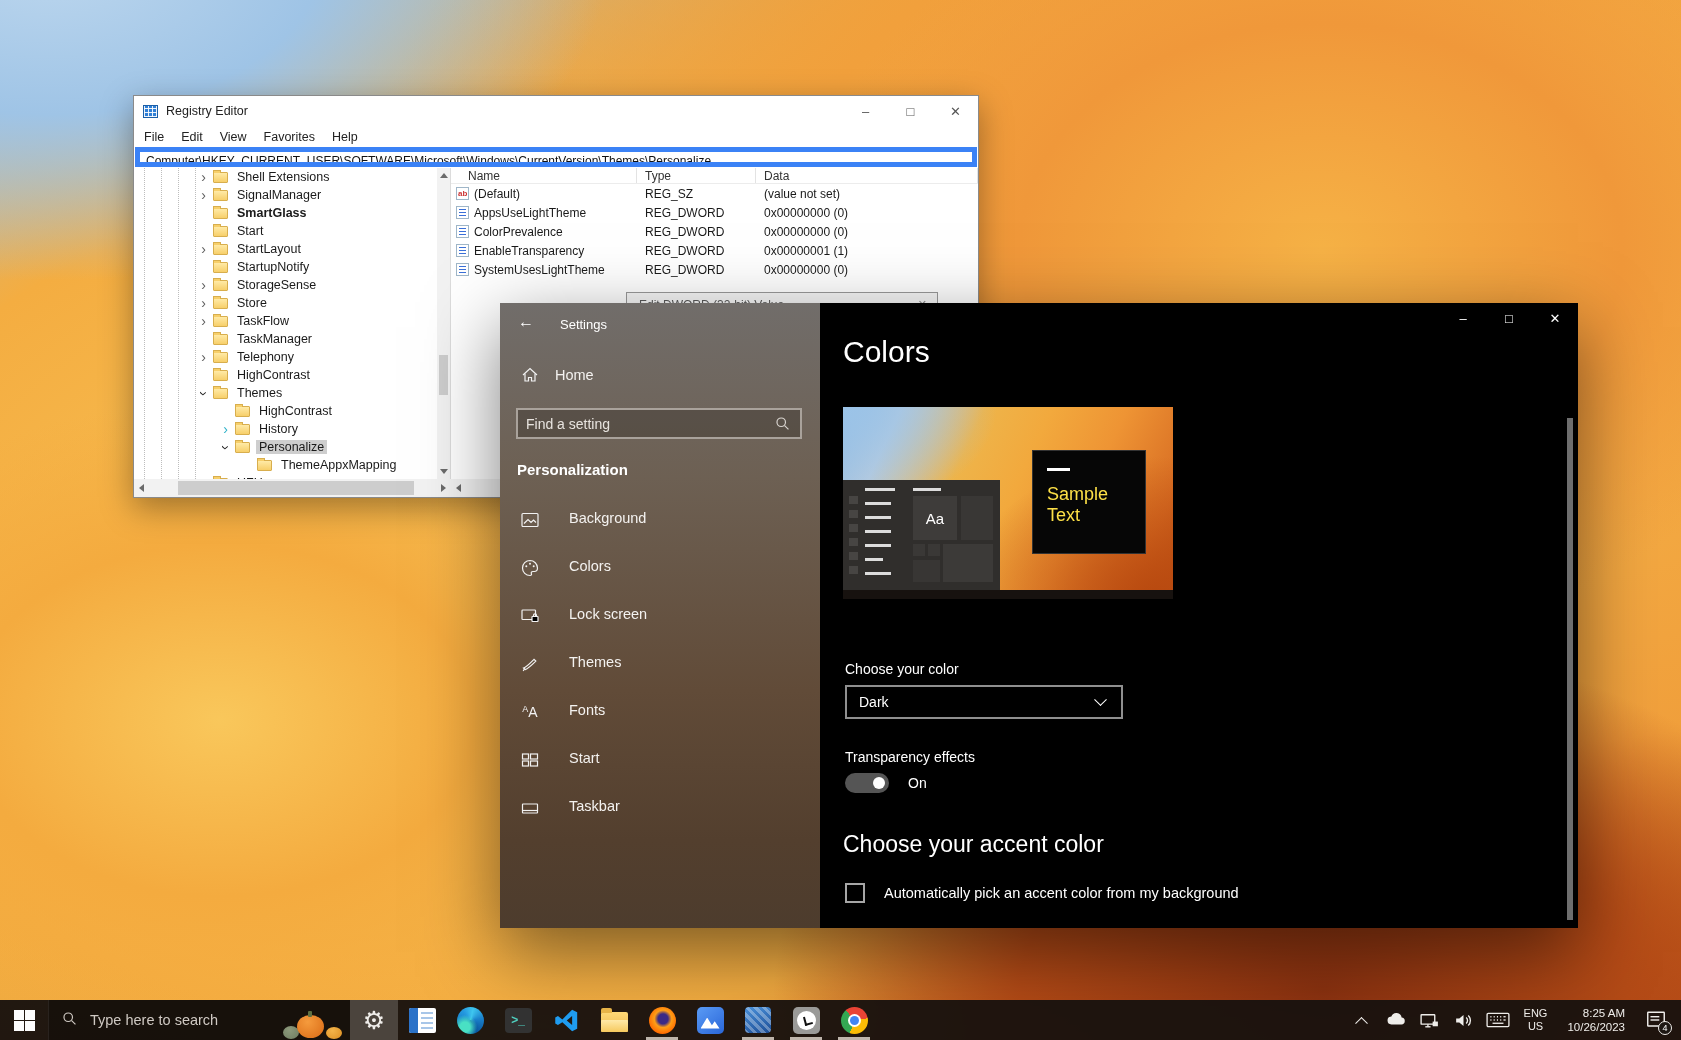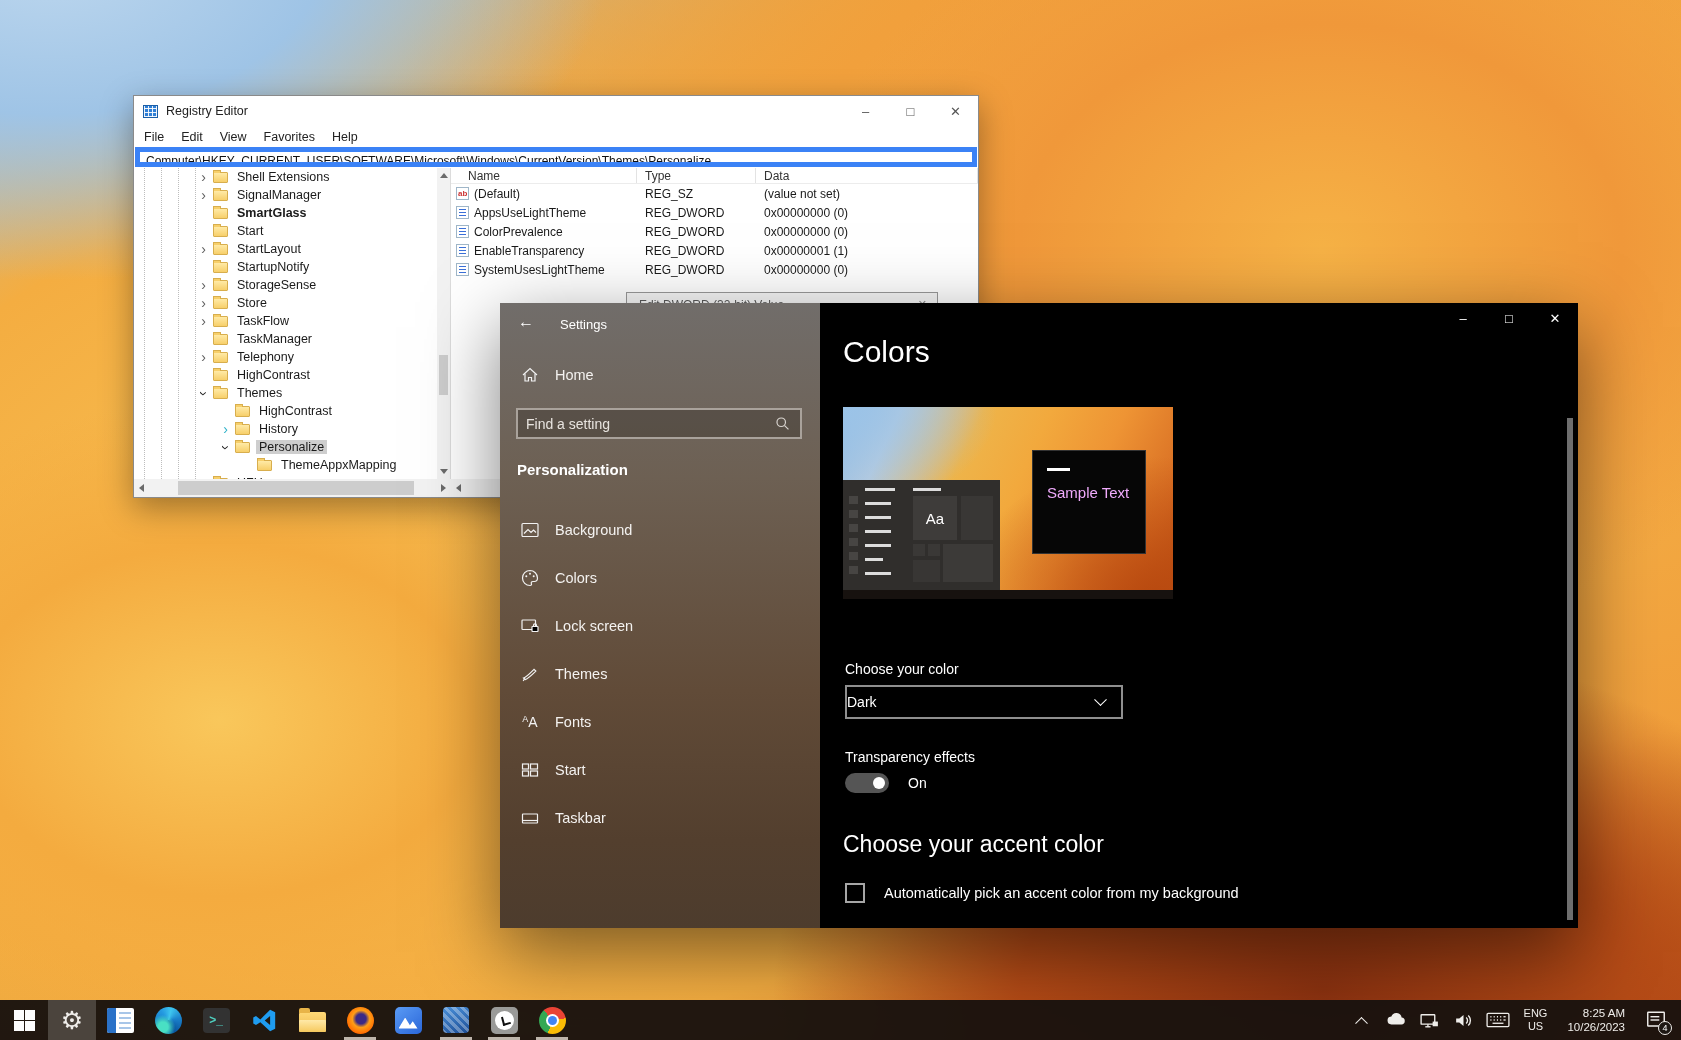--- a/index.html
+++ b/index.html
@@ -71,43 +71,43 @@
 .set-side{position:absolute;left:0;top:0;width:320px;height:100%;background:linear-gradient(180deg,#716d6a 0%,#6d6053 28%,#614b38 62%,#533f2e 86%,#4d3c2d 100%);color:#f4f2f0}
 .set-back{position:absolute;left:18px;top:10px;font-size:16px;color:#fff}
 .set-title{position:absolute;left:60px;top:14px;font-size:13px;color:#fff}
 .home-row{position:absolute;left:20px;top:62px;display:flex;align-items:center;gap:15px;font-size:14.5px}
 .nav-icon{width:20px;height:20px;display:inline-flex;align-items:center;justify-content:center}
 .search-box{position:absolute;left:16px;top:105px;width:286px;height:31px;border:2px solid #a9a29b;background:rgba(12,8,5,.22);display:flex;align-items:center;padding:0 8px}
 .search-box input{flex:1;background:transparent;border:none;outline:none;color:#efece8;font-size:14px;font-family:Liberation Sans, sans-serif}
 .search-box input::placeholder{color:#e8e4df;opacity:1}
 .side-section{position:absolute;left:17px;top:158px;font-size:15px;font-weight:bold;color:#fff}
 .set-nav{position:absolute;left:0;top:207px;right:0}
-.nav-item{height:40px;margin-bottom:8px;display:flex;align-items:center;gap:15px;padding-left:20px;font-size:14.5px}
+.nav-item{height:40px;margin-bottom:8px;display:flex;align-items:flex-start;gap:29px;padding-left:20px;font-size:14.5px}
 .aa-glyph{color:#f2f2f2;font-size:14px;line-height:1}
 .aa-glyph .sup{font-size:9px;vertical-align:5px}
 .set-main{position:absolute;left:320px;top:0;right:0;height:100%;background:#000;color:#fff}
 .set-caption{position:absolute;top:0;right:0;display:flex;z-index:5}
 .set-cap-btn{width:46px;height:30px;display:grid;place-items:center;color:#fff;font-size:13px}
 .page-title{position:absolute;left:23px;top:32px;font-size:30px;font-weight:300;color:#fff}
 .preview{position:absolute;left:23px;top:104px;width:330px;height:192px;overflow:hidden;background:
  radial-gradient(220px 150px at 0% 0%, #9cc4e8 0%, rgba(156,196,232,0) 70%),
  radial-gradient(300px 220px at 95% 100%, #b8490f 0%, rgba(184,73,15,0) 65%),
  linear-gradient(115deg,#8fb9e0 0%,#b9cbdd 14%,#eeb44a 34%,#f2a93d 50%,#ee9434 68%,#d96f24 88%,#c25417 100%)}
 .pv-taskbar{position:absolute;left:0;right:0;bottom:0;height:9px;background:#17120f}
 .pv-start{position:absolute;left:0;bottom:9px;width:157px;height:110px;background:#302e2c}
 .pv-sq{position:absolute;width:9px;height:8px;background:#474543}
 .pv-line{position:absolute;height:3px;background:#dcdcdc}
 .pv-tile{position:absolute;background:#3e3c3a}
 .pv-tile-label{display:grid;place-items:center;width:100%;height:100%;color:#fff;font-size:15px}
 .pv-sample{position:absolute;left:189px;top:43px;width:114px;height:104px;background:#060606;border:1px solid #333}
 .pv-accent-dash{position:absolute;left:14px;top:17px;width:23px;height:3px;background:#fff}
-.pv-sample-text{position:absolute;left:14px;top:33px;font-size:15px;color:#f0abfc}
+.pv-sample-text{position:absolute;left:14px;top:33px;font-size:18px;color:#fde047}
 .lbl{position:absolute;left:25px;font-size:14px;color:#fff}
 .lbl-choose{top:358px}
-.dropdown{position:absolute;left:25px;top:382px;width:278px;height:34px;border:2px solid #8f8f8f;display:flex;align-items:center;font-size:14px;color:#fff}
+.dropdown{position:absolute;left:25px;top:382px;width:278px;height:34px;border:2px solid #8f8f8f;display:flex;align-items:center;padding-left:12px;font-size:14px;color:#fff}
 .chev{width:9px;height:9px;border-right:1.6px solid #fff;border-bottom:1.6px solid #fff;transform:rotate(45deg) translate(-2px,-2px);margin-left:auto;margin-right:16px}
 .lbl-transp{top:446px}
 .toggle-row{position:absolute;left:25px;top:470px;display:flex;align-items:center;gap:19px}
 .toggle{width:44px;height:20px;border-radius:10px;background:#555;position:relative}
 .toggle .knob{position:absolute;top:4px;width:12px;height:12px;border-radius:50%;background:#fff}
 .toggle.on .knob{right:4px}
 .toggle-state{font-size:14px;color:#fff}
 .accent-h{position:absolute;left:23px;top:528px;font-size:23px;font-weight:300;color:#fff}
 .check-row{position:absolute;left:25px;top:580px;display:flex;align-items:center;gap:19px;font-size:14.5px;color:#fff}
 .checkbox{width:20px;height:20px;border:2px solid #a6a6a6;background:transparent;flex:0 0 20px}
@@ -515,20 +515,32 @@
 
   <div class="taskbar">
     <div class="start-btn">
       <div class="win-logo">
           <span></span>
           <span></span>
           <span></span>
           <span></span>
         </div>
     </div>
+    <div class="tb-search">
+      <span><svg viewBox="0 0 20 20" width="17" height="17" fill="none" stroke="#cfc9c3" stroke-width="1.4">
+            <circle cx="8.5" cy="8.5" r="5"></circle>
+            <line x1="12.5" y1="12.5" x2="17" y2="17"></line>
+          </svg></span>
+      <span>Type here to search</span>
+      <div class="pumpkins">
+        <span class="pk pk-teal"></span>
+        <span class="pk pk-big"></span>
+        <span class="pk pk-small"></span>
+      </div>
+    </div>
     <div class="tb-apps" id="tb-apps">
         <div class="tb-app active">
           <div class="glyph settings-gear-icon"></div>
         </div>
         <div class="tb-app">
           <div class="glyph mail-app-icon"></div>
         </div>
         <div class="tb-app">
           <div class="glyph edge-icon"></div>
         </div>

